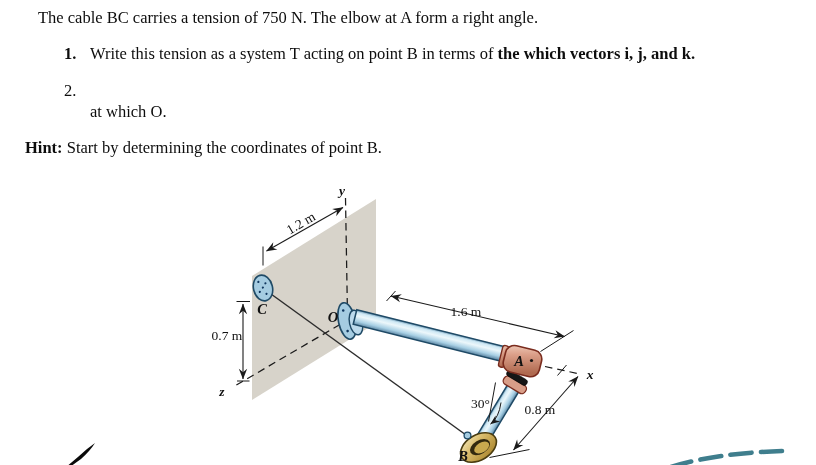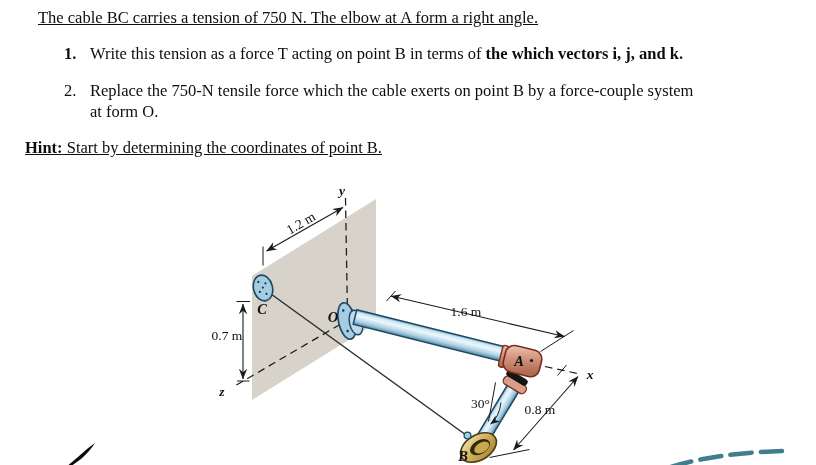--- a/index.html
+++ b/index.html
@@ -1,21 +1,21 @@
 <!DOCTYPE html>
 <html><head>
 <meta charset="utf-8">
 <style>
   html,body{margin:0;padding:0;}
   body{
     width:816px;height:465px;position:relative;overflow:hidden;
     background:#ffffff;color:#0d0d0d;
     font-family:"Liberation Serif", serif;
   }
-  .line{position:absolute;font-size:16.5px;line-height:20.5px;white-space:nowrap;text-decoration:underline;}
+  .line{position:absolute;font-size:16.5px;line-height:20.5px;white-space:nowrap;}
   .item{position:absolute;font-size:16.5px;line-height:20.5px;display:flex;}
   .num{width:26px;flex:0 0 26px;}
   .bold{font-weight:bold;}
   svg.fig{position:absolute;left:0;top:0;}
   .dim{stroke:#1a1a1a;stroke-width:1.1;fill:none;}
   .thin{stroke:#1a1a1a;stroke-width:1;fill:none;}
   .dash{stroke:#1a1a1a;stroke-width:1.25;fill:none;stroke-dasharray:7.5 5;}
   .cable{stroke:#2d2d2d;stroke-width:1.5;fill:none;}
   .dimtext{font-size:13.5px;fill:#111;font-family:"Liberation Serif", serif;}
   .pt{font-size:14.5px;font-style:italic;font-weight:bold;fill:#111;font-family:"Liberation Serif", serif;}
@@ -23,26 +23,26 @@
 </style>
 </head>
 <body>
 
 <div class="line" style="left:38px;top:8px">
   <span>The cable BC carries a tension of 750 N. The elbow at A form a right angle.</span>
 </div>
 
 <div class="item" style="left:64px;top:44px">
   <span class="num bold">1.</span>
-  <span><span>Write this tension as a force T acting on point B in terms of </span><span class="bold">the which vectors i, j, and k.</span></span>
+  <span><span>Write this tension as a system T acting on point B in terms of </span><span class="bold">the which vectors i, j, and k.</span></span>
 </div>
 
 <div class="item" style="left:64px;top:81px">
   <span class="num">2.</span>
-  <span><span>Replace the 750-N tensile force which the cable exerts on point B by a force-couple system</span><br><span>at form O.</span></span>
+  <span><br><span>at which O.</span></span>
 </div>
 
 <div class="line" style="left:25px;top:138px">
   <span class="bold">Hint:</span><span> Start by determining the coordinates of point B.</span>
 </div>
 
 <svg class="fig" width="816" height="465" viewBox="0 0 816 465" xmlns="http://www.w3.org/2000/svg">
   <defs>
     <marker id="arrE" viewBox="0 0 10 8" refX="9.3" refY="4" markerWidth="10.5" markerHeight="8.5" orient="auto">
       <path d="M0.5,0.4 L9.6,4 L0.5,7.6 L3.4,4 Z" fill="#1a1a1a"></path>

